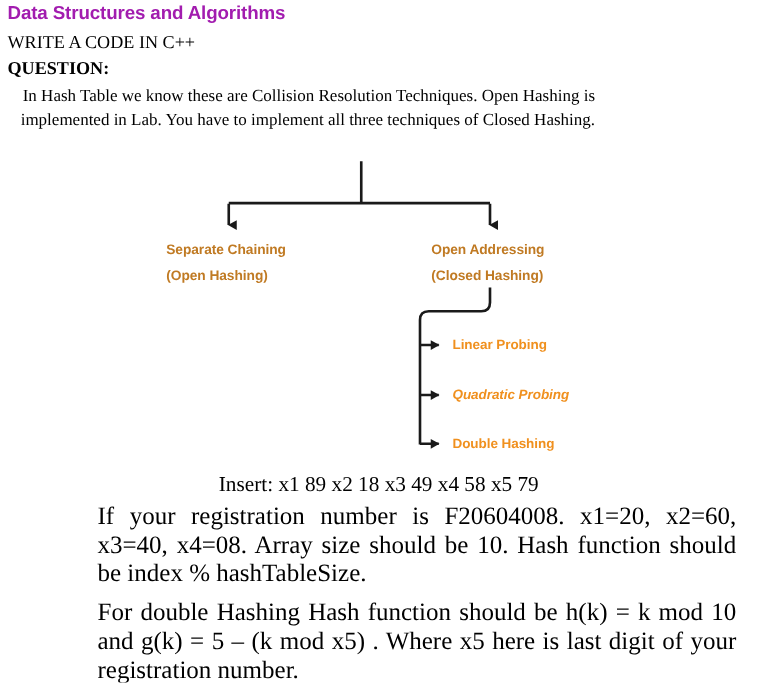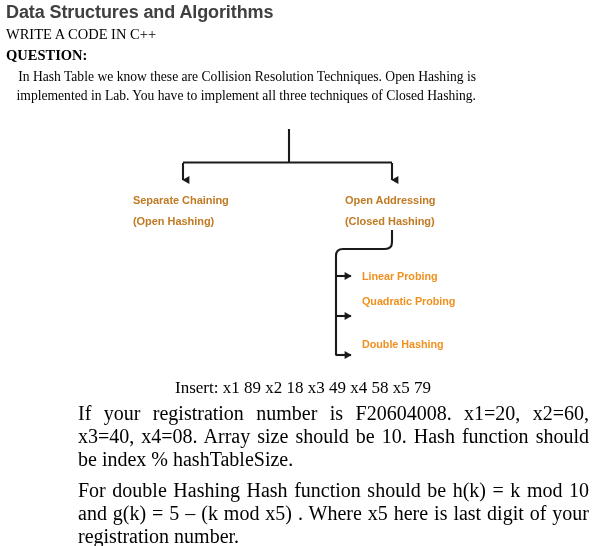--- a/index.html
+++ b/index.html
@@ -17,23 +17,23 @@
     -webkit-font-smoothing: antialiased;
   }
 
   
   .page-title {
     position: absolute;
     left: 6px;
     top: 2px;
     font-family: "Liberation Sans", sans-serif;
     font-weight: bold;
-    font-size: 18px;
+    font-size: 15px;
     letter-spacing: -0.1px;
-    color: #404040;
+    color: #a21caf;
     white-space: nowrap;
   }
   .line-write {
     position: absolute;
     left: 6px;
     top: 26px;
     font-size: 14.5px;
     white-space: nowrap;
   }
   .line-question {
@@ -92,22 +92,22 @@
   .branch-left  { left: 133px; top: 86px; }
   .branch-right { left: 345px; top: 86px; }
 
   .node-leaf {
     font-size: 10.8px;
     color: #F0901E;
     left: 362px;
     letter-spacing: -0.05px;
   }
   .leaf-1 { top: 162px; }
-  .leaf-2 { top: 187px; }
-  .leaf-3 { top: 230px; }
+  .leaf-2 { top: 202px; font-style: italic; }
+  .leaf-3 { top: 241px; }
 
   
   .insert-line {
     position: absolute;
     left: 0;
     top: 378px;
     width: 606px;
     text-align: center;
     font-size: 17px;
     white-space: nowrap;

